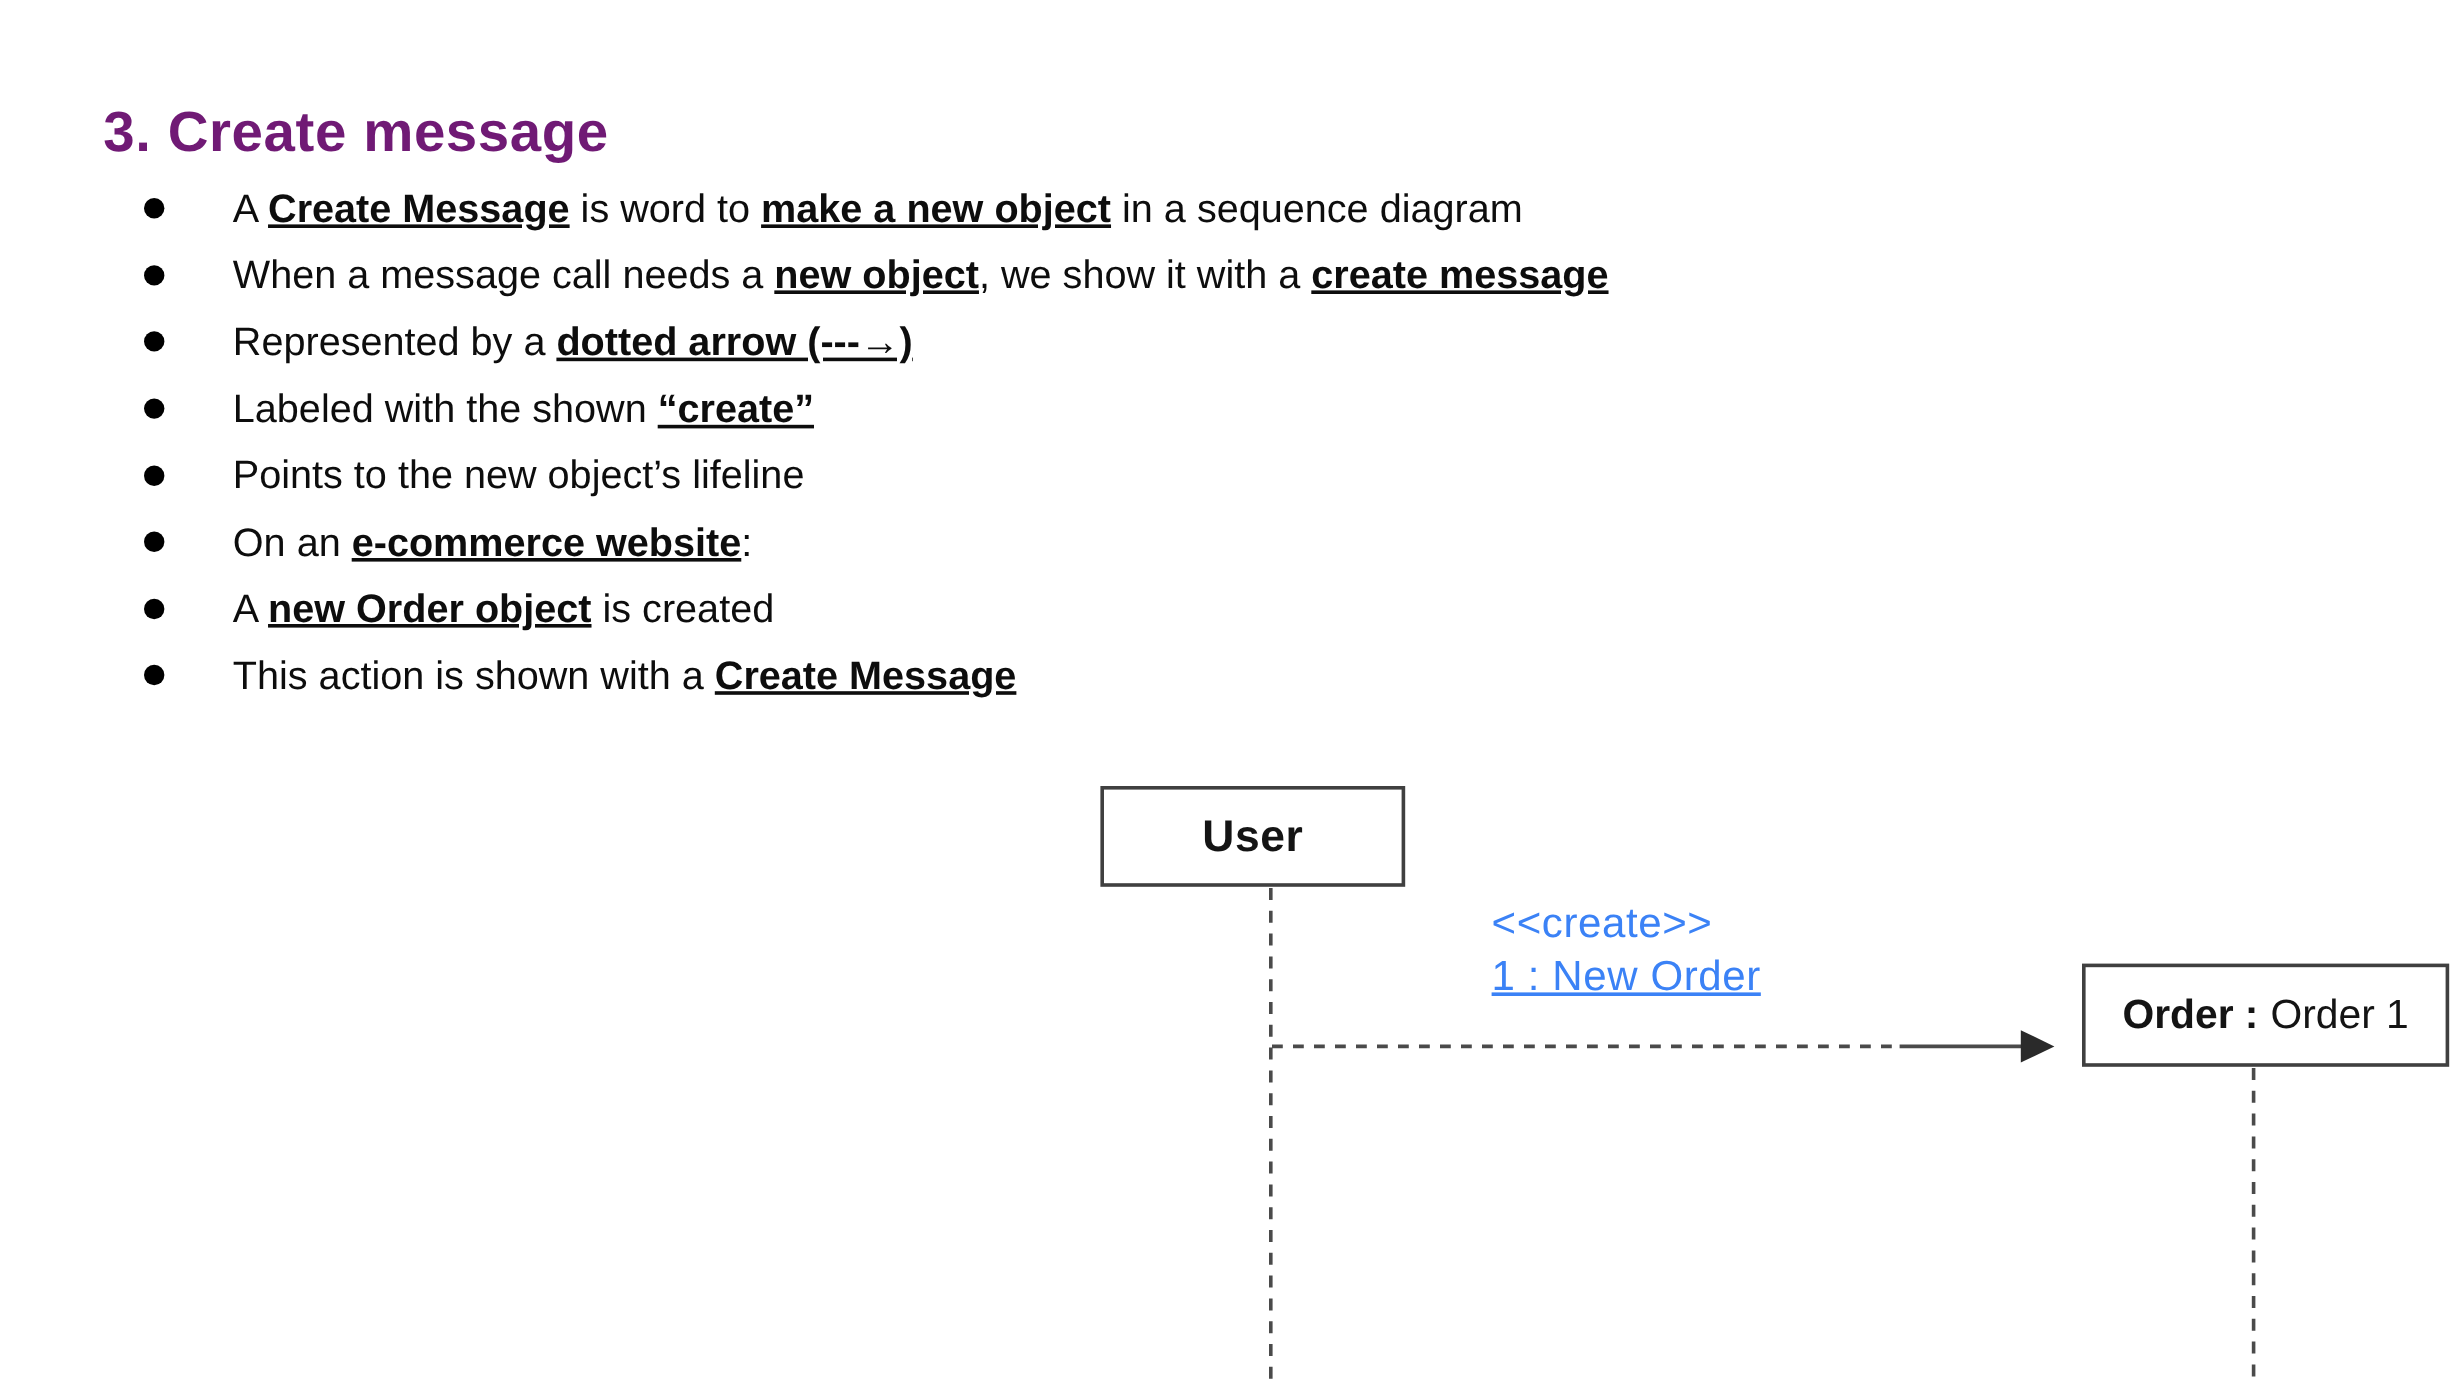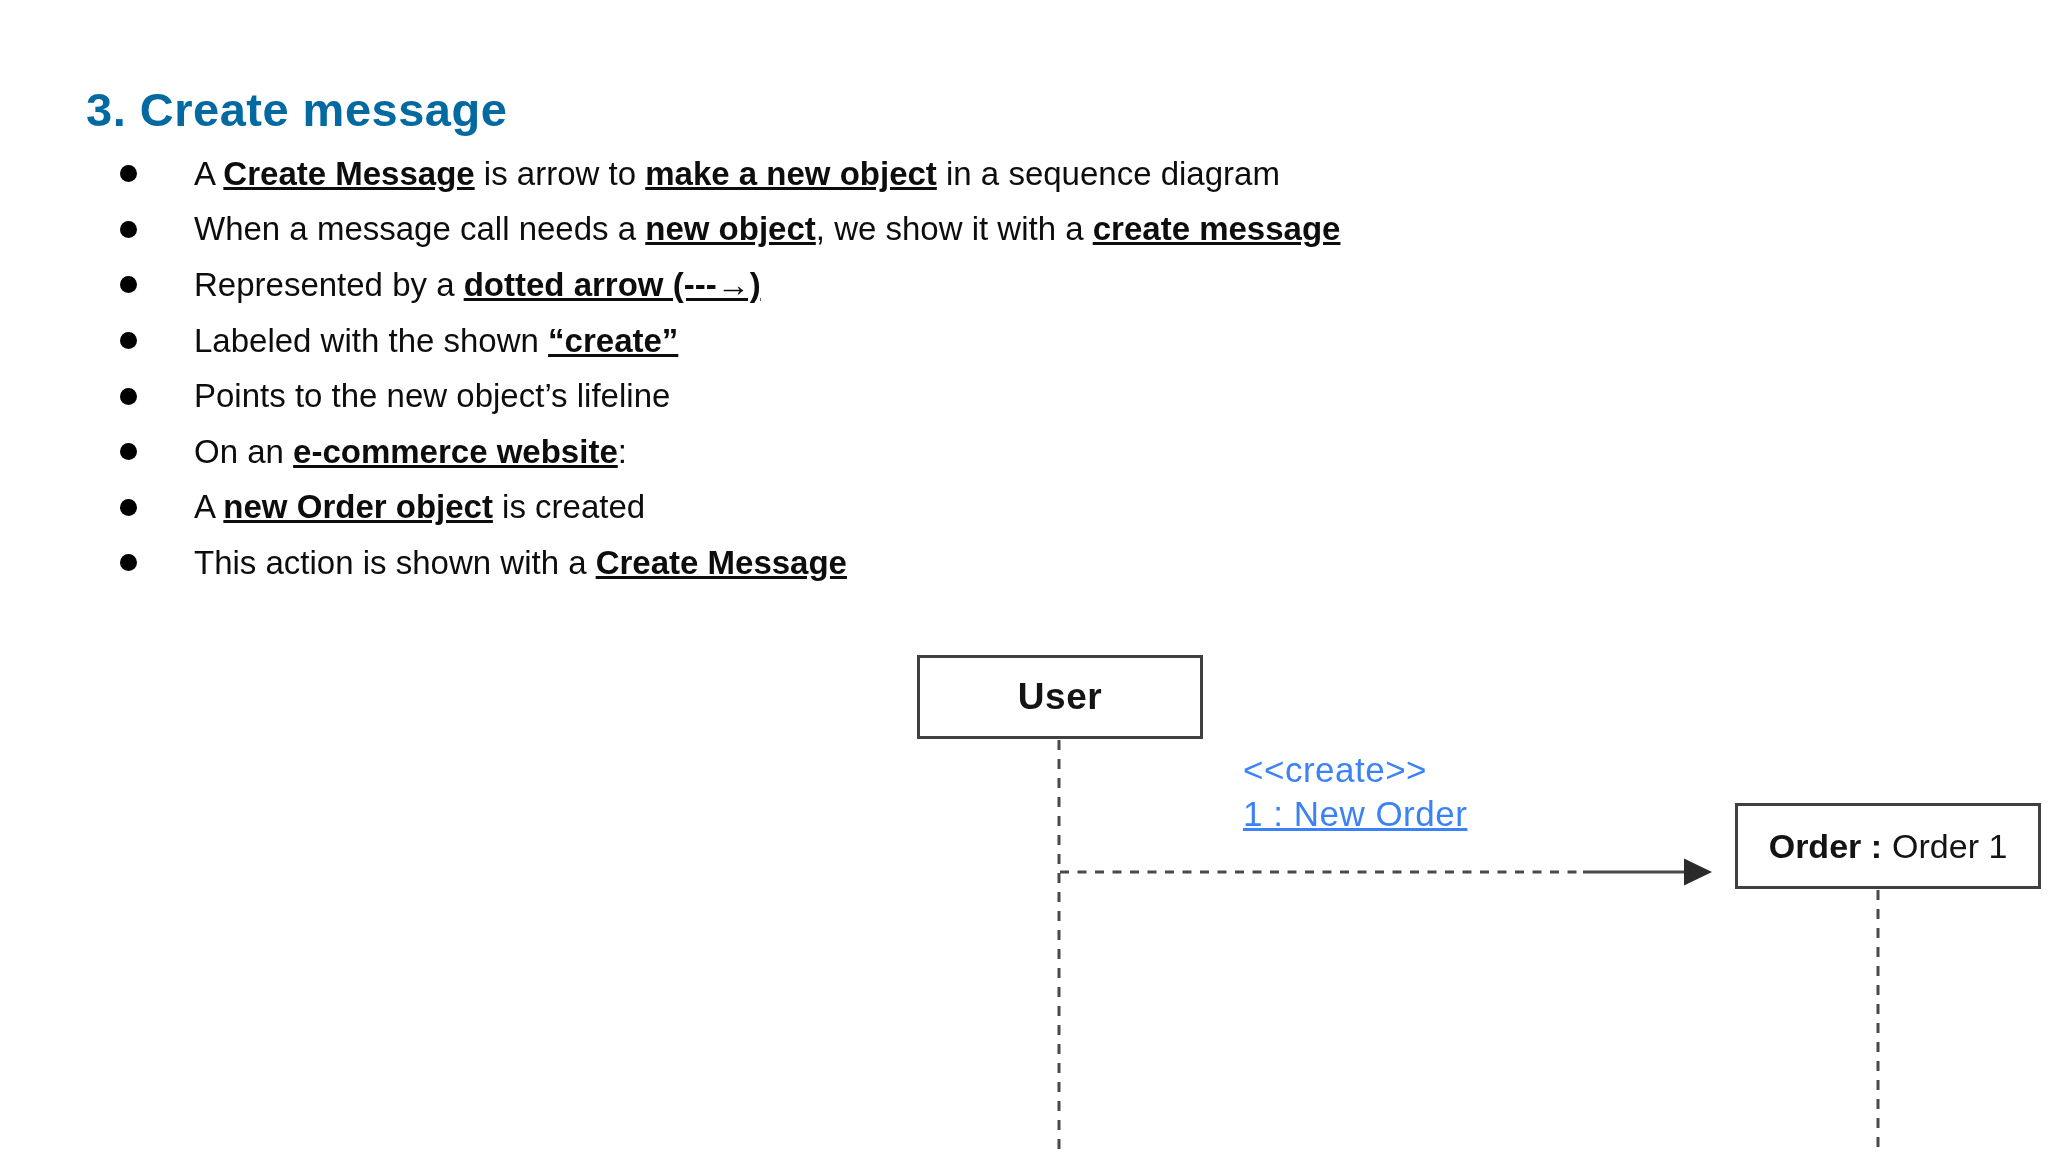--- a/index.html
+++ b/index.html
@@ -74,21 +74,21 @@
     background: #ffffff;
     border: 3px solid #404040;
     display: flex;
     align-items: center;
     justify-content: center;
     color: #141414;
   }
   .actor-box {
     left: 917px;
     top: 655px;
-    width: 286px;
+    width: 254px;
     height: 84px;
     font-size: 37px;
     font-weight: 700;
     letter-spacing: 0.5px;
   }
   .object-box {
     left: 1735px;
     top: 803px;
     width: 306px;
     height: 86px;
@@ -103,24 +103,24 @@
     font-size: 35px;
     letter-spacing: 0.5px;
     white-space: pre;
   }
   .stereotype-label { left: 1243px; top: 750px; }
   .sequence-label   { left: 1243px; top: 794px; text-decoration: underline; }
 </style>
 </head>
 <body>
 
-<h1 class="page-title" style="color: #0369a1;">3. Create message</h1>
+<h1 class="page-title" style="color: #701a75;">3. Create message</h1>
 
 <ul class="bullet-list">
-    <li class="bullet-item"><span class="dot"></span><span class="bullet-text"><span>A </span><b>Create Message</b><span> is arrow to </span><b>make a new object</b><span> in a sequence diagram</span></span></li>
+    <li class="bullet-item"><span class="dot"></span><span class="bullet-text"><span>A </span><b>Create Message</b><span> is word to </span><b>make a new object</b><span> in a sequence diagram</span></span></li>
     <li class="bullet-item"><span class="dot"></span><span class="bullet-text"><span>When a message call needs a </span><b>new object</b><span>, we show it with a </span><b>create message</b></span></li>
     <li class="bullet-item"><span class="dot"></span><span class="bullet-text"><span>Represented by a </span><b>dotted arrow (---→)</b></span></li>
     <li class="bullet-item"><span class="dot"></span><span class="bullet-text"><span>Labeled with the shown </span><b>“create”</b></span></li>
     <li class="bullet-item"><span class="dot"></span><span class="bullet-text"><span>Points to the new object’s lifeline</span></span></li>
     <li class="bullet-item"><span class="dot"></span><span class="bullet-text"><span>On an </span><b>e-commerce website</b><span>:</span></span></li>
     <li class="bullet-item"><span class="dot"></span><span class="bullet-text"><span>A </span><b>new Order object</b><span> is created</span></span></li>
     <li class="bullet-item"><span class="dot"></span><span class="bullet-text"><span>This action is shown with a </span><b>Create Message</b></span></li>
   </ul>
 
 <div class="diagram-layer">

